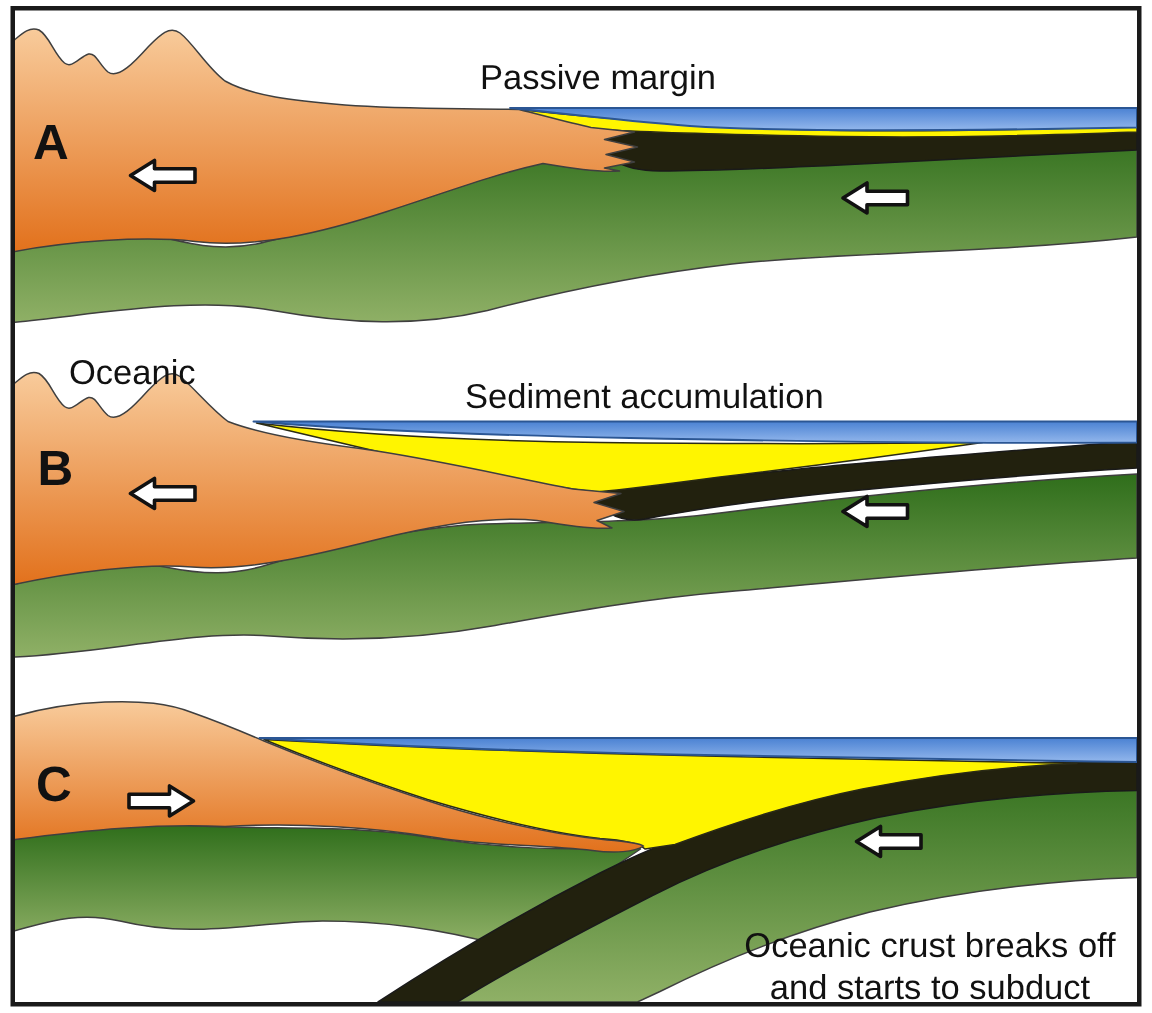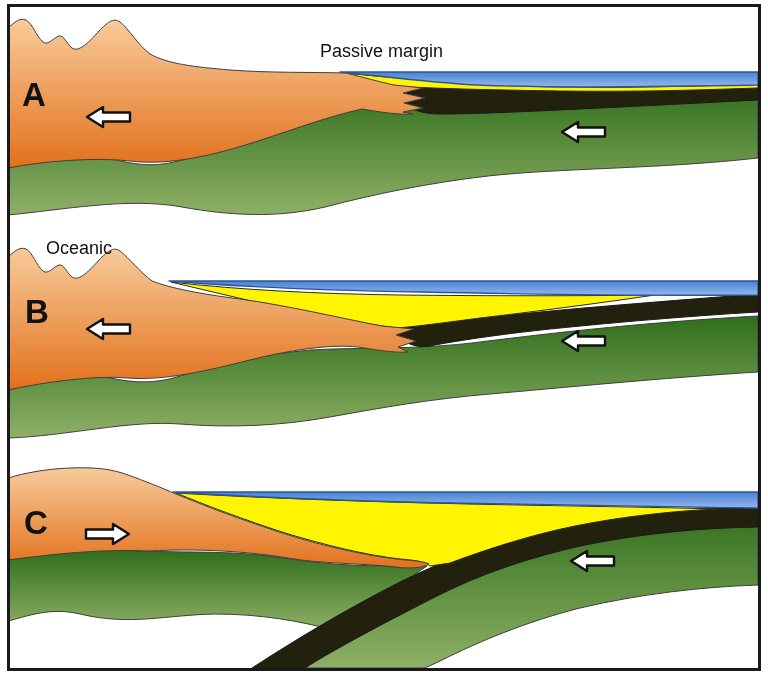--- a/index.html
+++ b/index.html
@@ -7,21 +7,21 @@
     position:relative;
     width:768px;height:675px;
     background:#ffffff;
     font-family:"Liberation Sans", sans-serif;
     overflow:hidden;
   }
   .figure svg{position:absolute;left:0;top:0;}
   .caption{
     position:absolute;
     color:#111111;
-    font-size:18px;
+    font-size:23px;
     line-height:26px;
     white-space:nowrap;
   }
   .panel-letter{
     position:absolute;
     color:#111111;
     font-size:33px;
     font-weight:bold;
     line-height:33px;
   }
@@ -143,22 +143,24 @@
       <use href="#arrowShape" transform="translate(570,548)" fill="#ffffff" stroke="#111111" stroke-width="2.4"></use>
     </g>
   </svg>
 
   <div class="caption" style="left:320px;top:38px;">Passive margin</div>
 
   <div class="panel-letter" style="left:22px;top:78px;">A</div>
 
   <div class="caption" style="left:46px;top:235px;">Oceanic</div>
 
+  <div class="caption" style="left:310px;top:251px;">Sediment accumulation</div>
 
   <div class="panel-letter" style="left:25px;top:295px;">B</div>
 
   <div class="panel-letter" style="left:24px;top:506px;">C</div>
 
   <div class="caption caption-center" style="left:480px;top:616px;width:280px;line-height:28px;">
-    <br>
+    <span>Oceanic crust breaks off</span><br>
+    <span>and starts to subduct</span>
   </div>
 
 </div>
 
 </body></html>

